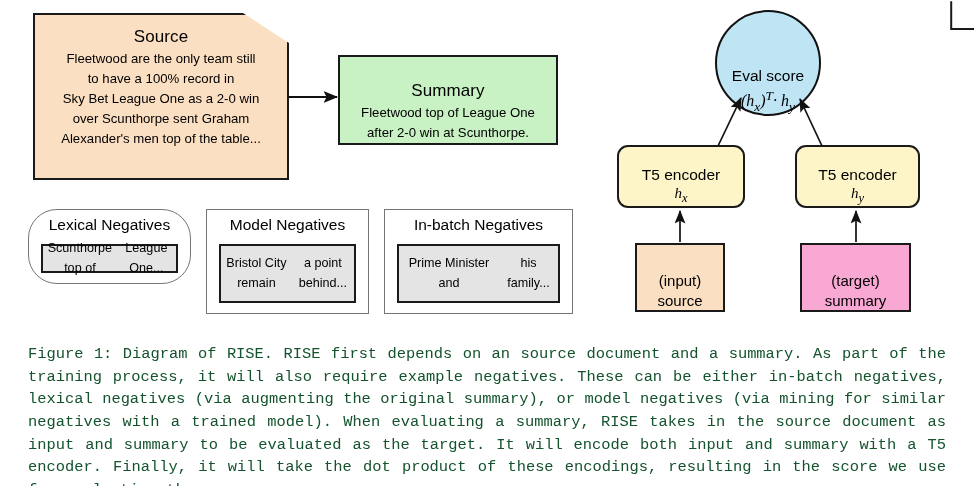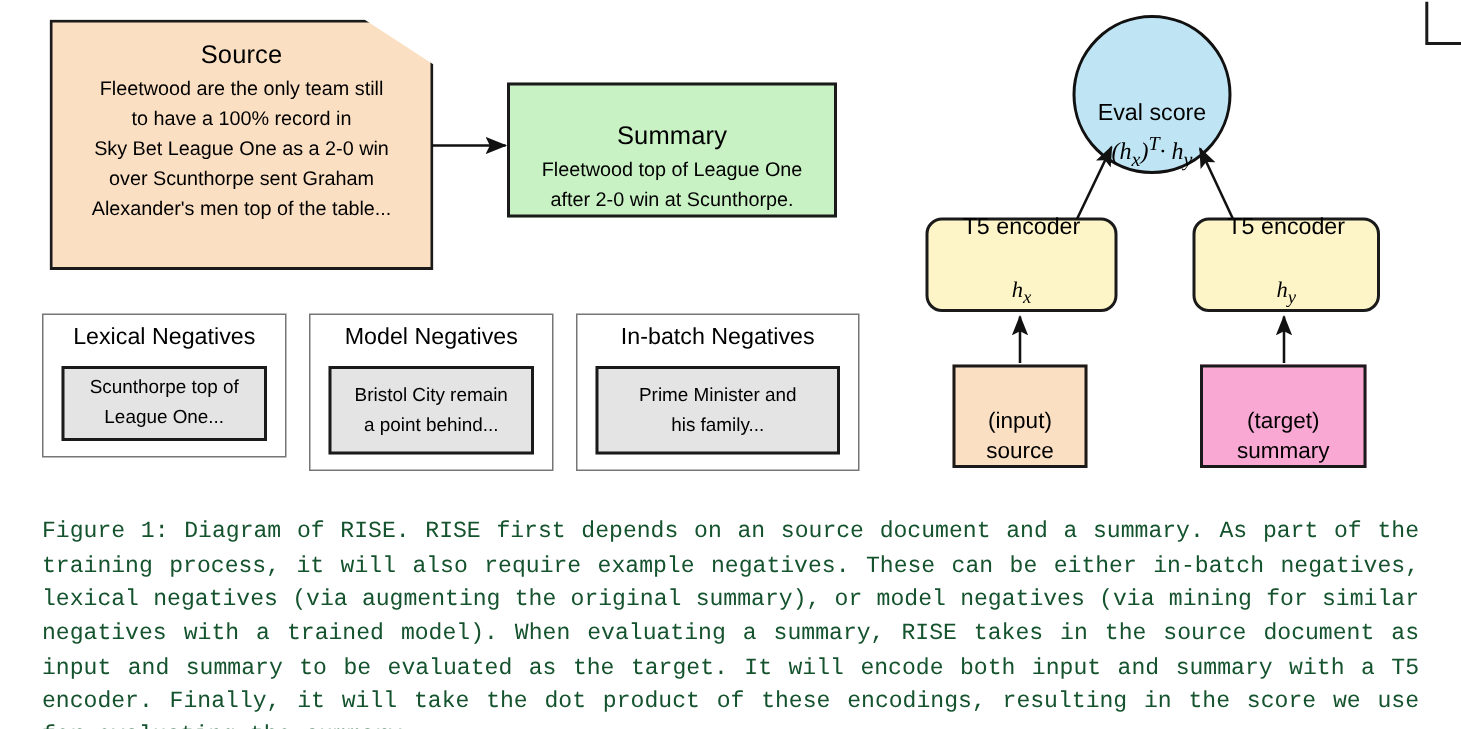--- a/index.html
+++ b/index.html
@@ -93,28 +93,27 @@
   .neg-inner {
     position: absolute;
     left: 12px;
     right: 12px;
     top: 34px;
     bottom: 10px;
     box-sizing: border-box;
     background: #e4e4e4;
     border: 2px solid #1a1a1a;
     display: flex;
-    flex-direction: column;
     align-items: center;
     justify-content: center;
     font-size: 12.6px;
     line-height: 1.55;
     text-align: center;
   }
-  #neg-lexical { left: 28px; top: 209px; width: 163px; height: 96px; }
+  #neg-lexical { left: 28px; top: 209px; width: 163px; height: 75px; border-radius: 29px; }
   #neg-model   { left: 206px; top: 209px; width: 163px; height: 105px; }
   #neg-inbatch { left: 384px; top: 209px; width: 189px; height: 105px; }
 
   
   #eval-circle {
     left: 715px;
     top: 10px;
     width: 106px;
     height: 106px;
     border-radius: 50%;
@@ -133,21 +132,20 @@
   .eval-formula sup, .enc-sub sub {
     font-style: italic;
   }
 
   
   .encoder {
     background: #fdf5c8;
     border: 2.4px solid #1a1a1a;
     border-radius: 11px;
     height: 63px;
-    gap: 24px;
   }
   #encoder-x { left: 617px; top: 145px; width: 128px; }
   #encoder-y { left: 795px; top: 145px; width: 125px; }
   .enc-title { font-size: 15.5px; }
   .enc-sub {
     font-family: "Liberation Serif", serif;
     font-style: italic;
     font-size: 15px;
     margin-top: 1px;
   }

